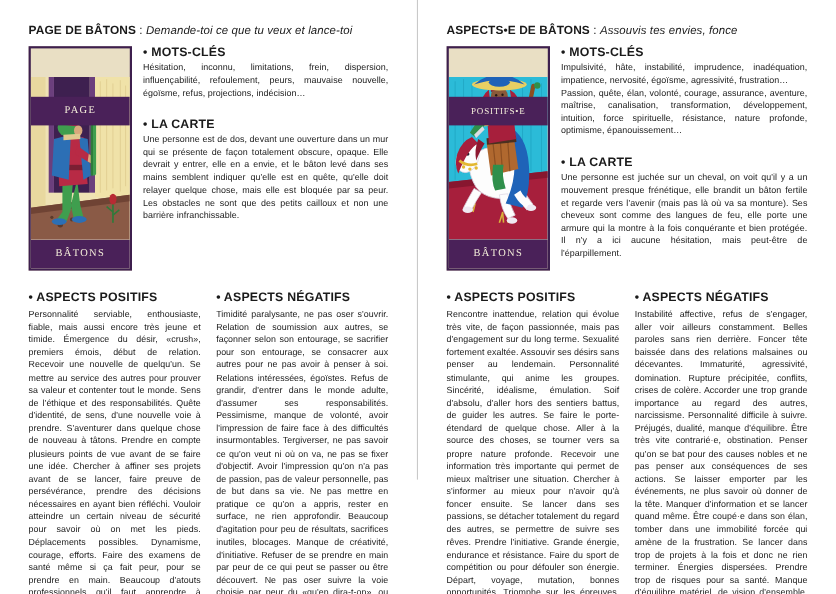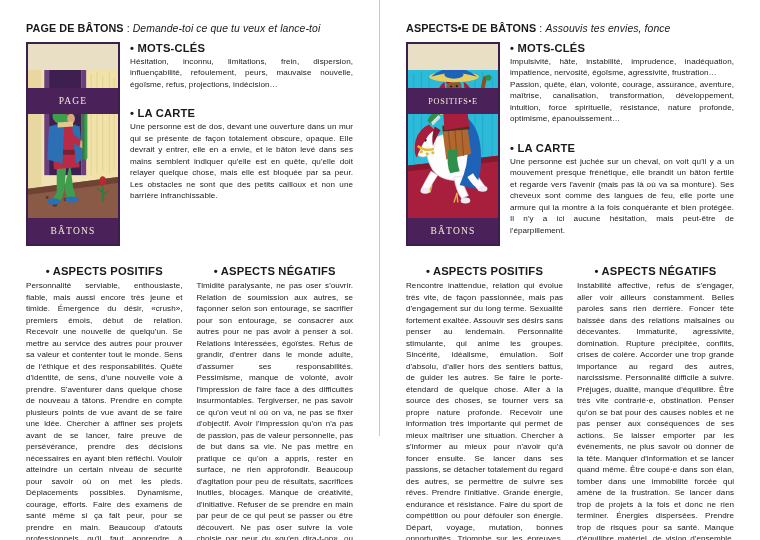--- a/index.html
+++ b/index.html
@@ -113,21 +113,21 @@
   
   .aspects {
     display: flex;
     gap: 14px;
     margin-top: 19px;
   }
   .aspect-col {
     flex: 1 1 0;
     min-width: 0;
   }
-  .aspect-col .sec-head { margin-bottom: 3px; text-align: center; }
+  .aspect-col .sec-head { margin-bottom: 3px; }
   .aspect-col .para { font-size: 8.05px; line-height: 1.43; }
 </style>
 </head>
 <body>
 
 <div class="spread">
 
   <div class="page page-left">
 
     <div class="title-line">

